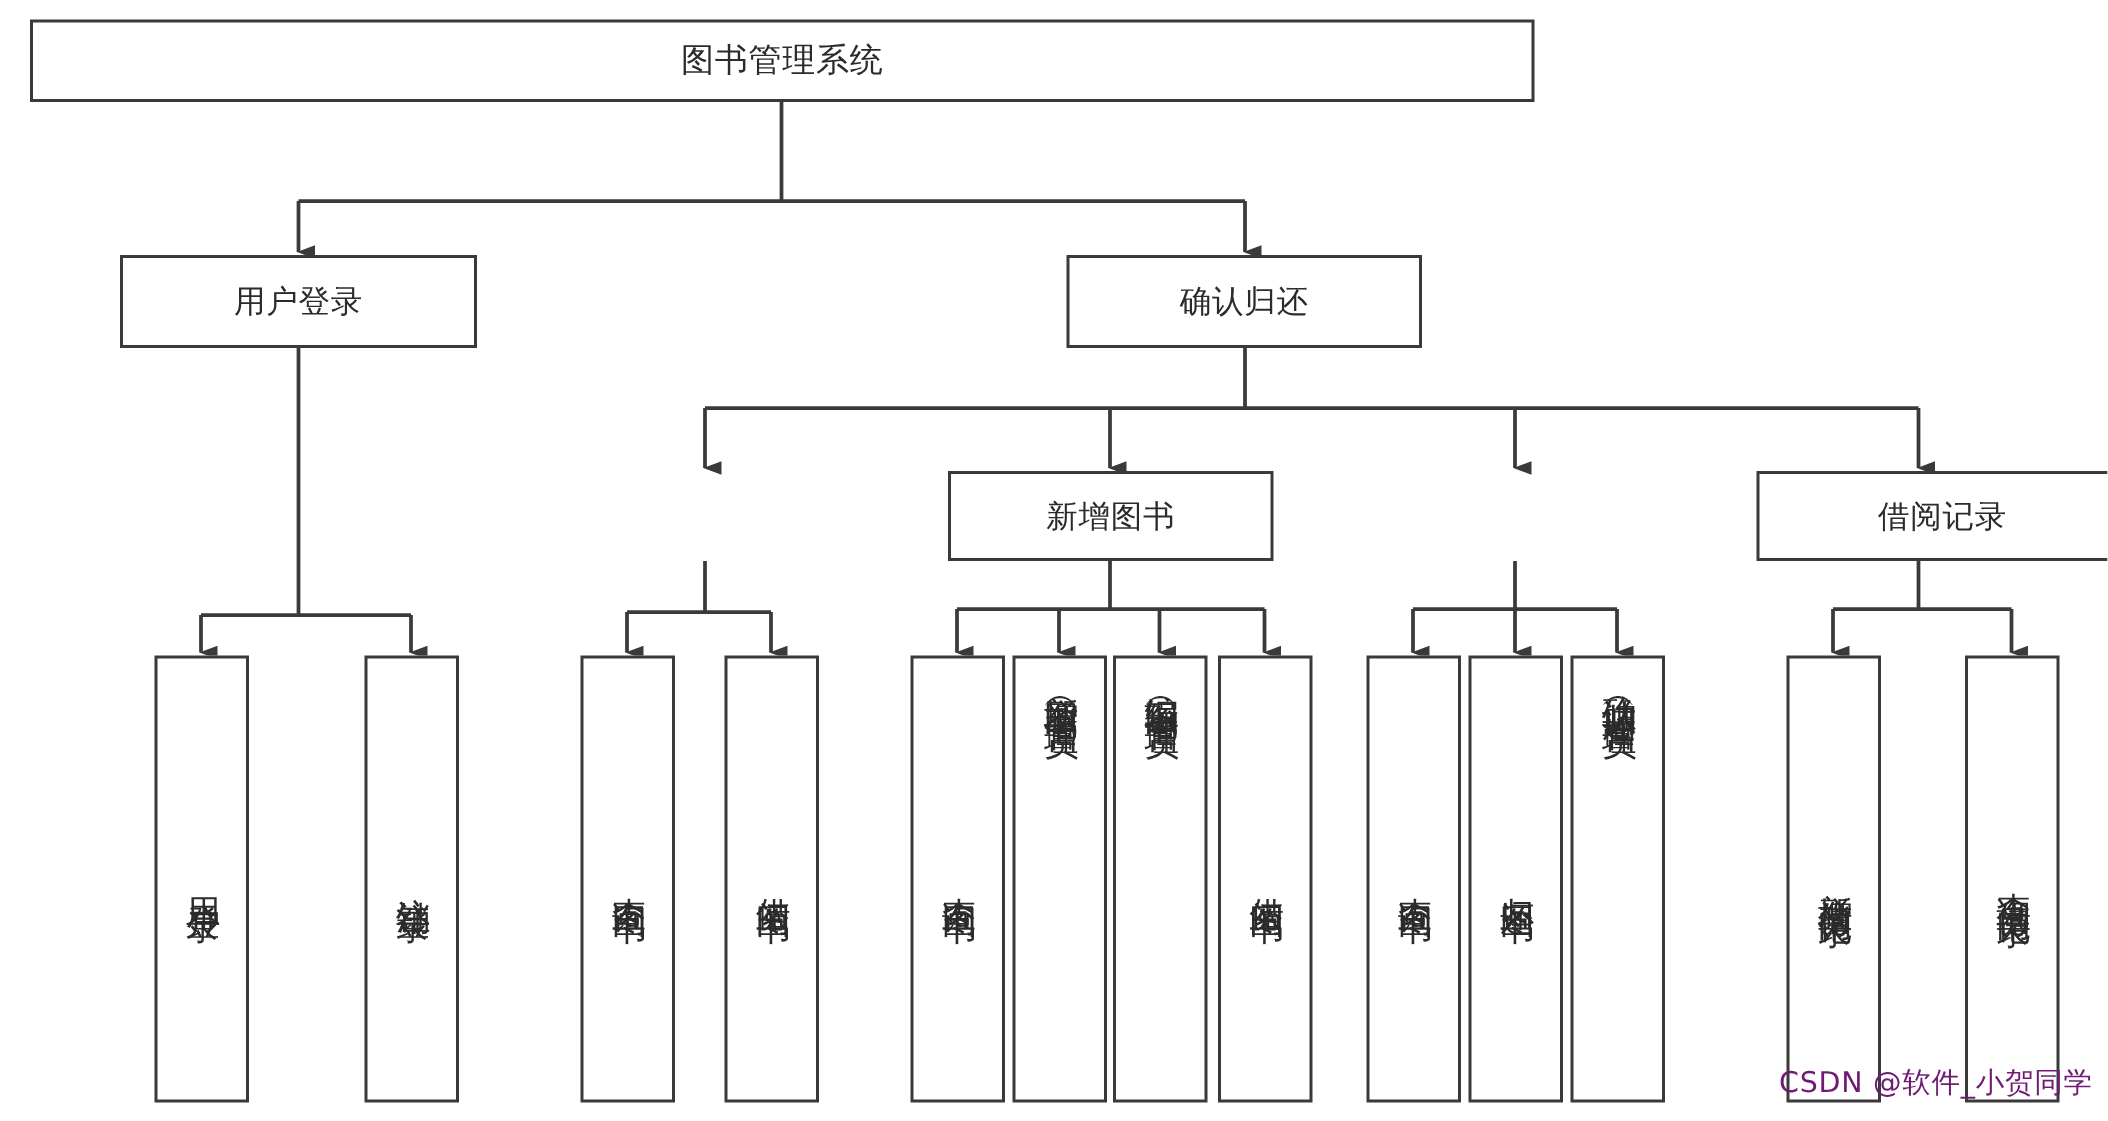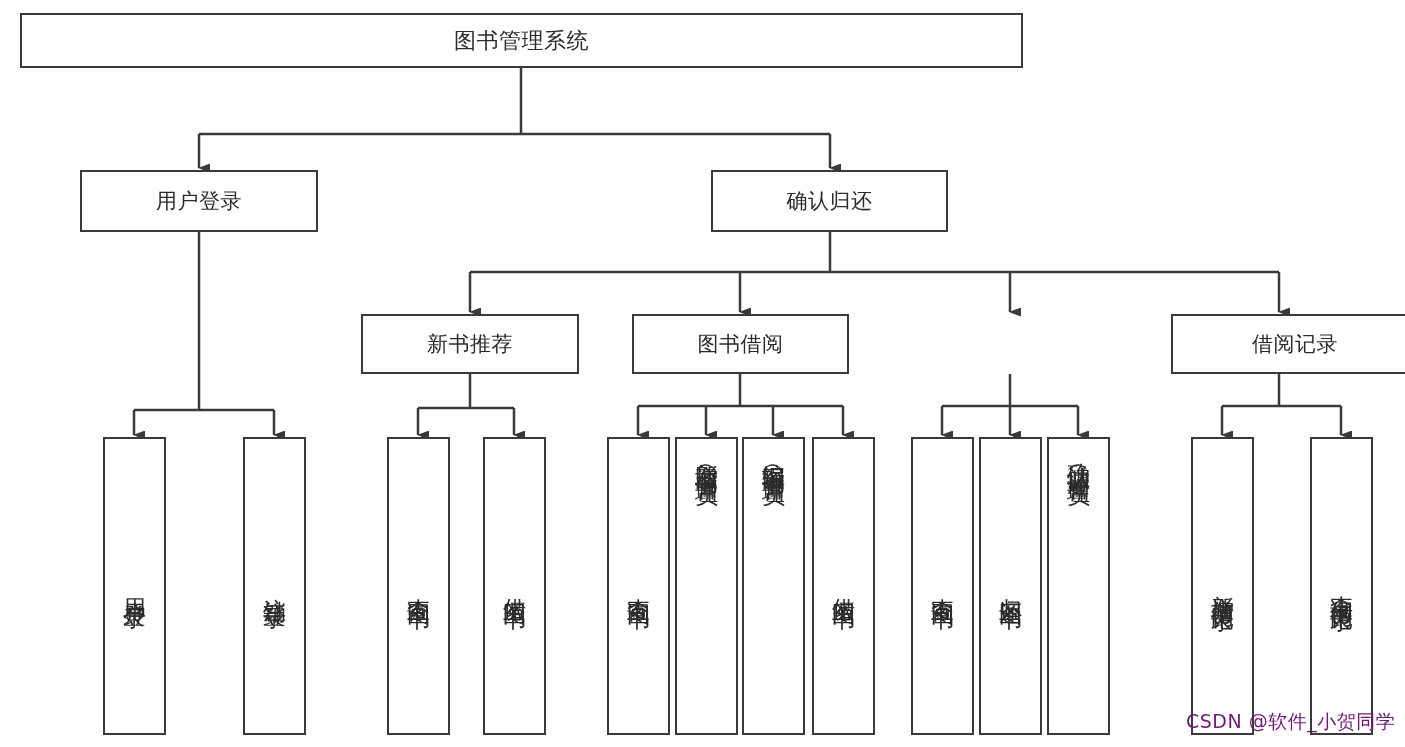--- a/index.html
+++ b/index.html
@@ -138,26 +138,23 @@
   </div>
 
   <div class="node horiz" style="left:80px; top:170px; width:238px; height:62px;">
     <span class="lbl">用户登录</span>
   </div>
 
   <div class="node horiz" style="left:711px; top:170px; width:237px; height:62px;">
     <span class="lbl">确认归还</span>
   </div>
 
-  <div class="node horiz" style="left:361px; top:314px; width:218px; height:60px;">
-    <span class="lbl">新书推荐</span>
-  </div>
 
   <div class="node horiz" style="left:632px; top:314px; width:217px; height:60px;">
-    <span class="lbl">图书借阅</span>
+    <span class="lbl">新增图书</span>
   </div>
 
 
   <div class="node horiz" style="left:1171px; top:314px; width:248px; height:60px;">
     <span class="lbl">借阅记录</span>
   </div>
 
   <div class="node vert center" style="left:103px; top:437px; width:63px; height:298px;">
     <span class="lbl">用户登录</span>
   </div>

